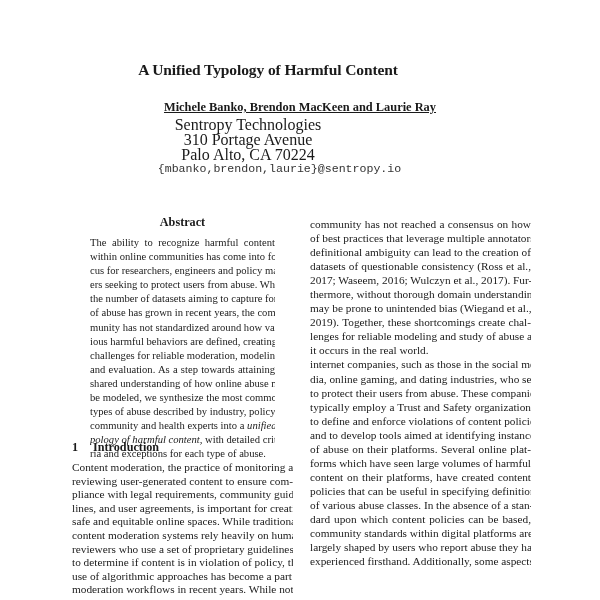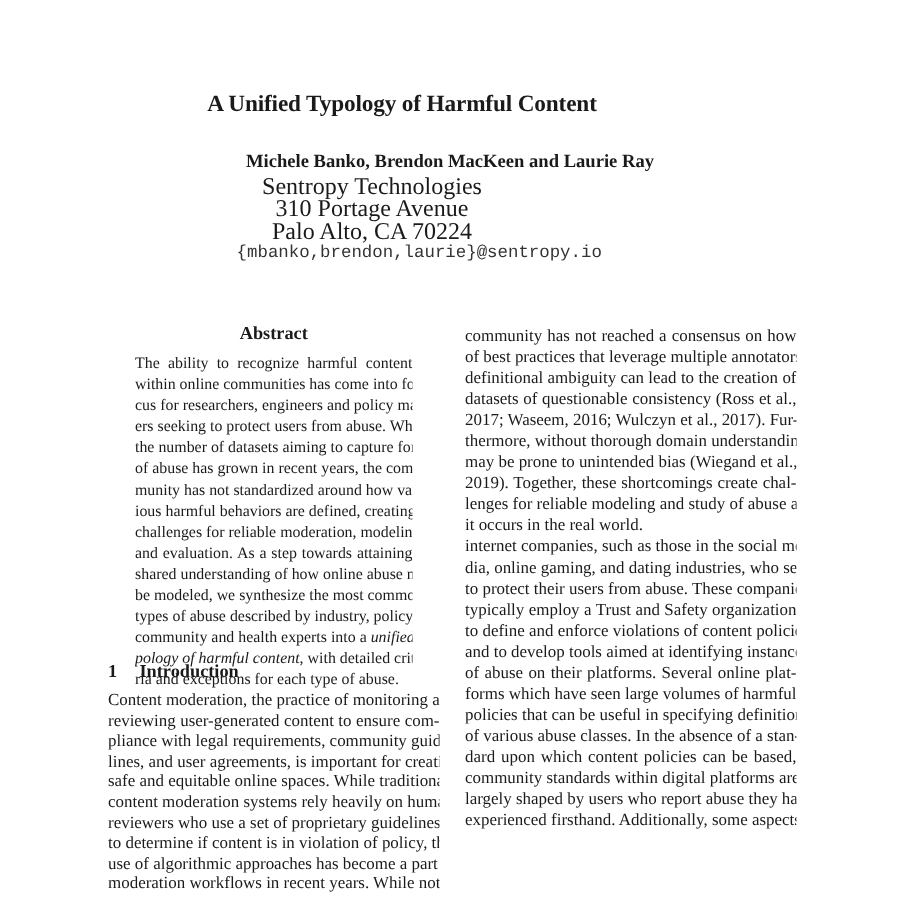--- a/index.html
+++ b/index.html
@@ -1,21 +1,21 @@
 <!DOCTYPE html>
 <html><head>
 <meta charset="utf-8">
 <style>
   html, body { margin:0; padding:0; }
   body { width:600px; height:600px; background:#ffffff; position:relative; overflow:hidden;
          font-family:"Liberation Serif", serif; color:#1a1a1a; }
   .title { position:absolute; top:61px; left:0; width:536px; text-align:center;
            font-weight:bold; font-size:15.5px; letter-spacing:-0.1px; }
   .authors { position:absolute; top:100px; left:0; width:600px; text-align:center;
-             font-weight:bold; font-size:12.4px; }
+             font-weight:bold; font-size:12.4px;text-decoration:underline; }
   .aff { position:absolute; left:0; width:496px; text-align:center; font-size:16px; }
   .email { position:absolute; left:0; width:559px; text-align:center;
            font-family:"Liberation Mono", monospace; font-size:11.6px; color:#333; }
   .abs-head { position:absolute; top:215px; left:90px; width:185px; text-align:center;
               font-weight:bold; font-size:12.2px; }
   .col { position:absolute; font-size:11.3px; text-align:justify; }
   .col .ln { display:block; height:14.05px; line-height:14.05px; white-space:nowrap;
              text-align:justify; text-align-last:justify; overflow:hidden; }
   .col .ln.last { text-align-last:left; }
   .col .ln.indent { padding-left:10px; }
@@ -88,19 +88,20 @@
   <span class="ln">lenges for reliable modeling and study of abuse as</span>
   <span class="ln last">it occurs in the real world.</span>
   <span class="ln">internet companies, such as those in the social me-</span>
   <span class="ln">dia, online gaming, and dating industries, who seek</span>
   <span class="ln">to protect their users from abuse. These companies</span>
   <span class="ln">typically employ a Trust and Safety organization</span>
   <span class="ln">to define and enforce violations of content policies,</span>
   <span class="ln">and to develop tools aimed at identifying instances</span>
   <span class="ln">of abuse on their platforms.  Several online plat-</span>
   <span class="ln">forms which have seen large volumes of harmful</span>
+  <span class="ln">content on their platforms, have created content</span>
   <span class="ln">policies that can be useful in specifying definitions</span>
   <span class="ln">of various abuse classes. In the absence of a stan-</span>
   <span class="ln">dard upon which content policies can be based,</span>
   <span class="ln">community standards within digital platforms are</span>
   <span class="ln">largely shaped by users who report abuse they have</span>
   <span class="ln">experienced firsthand. Additionally, some aspects</span>
 </div>
 
 </body></html>

